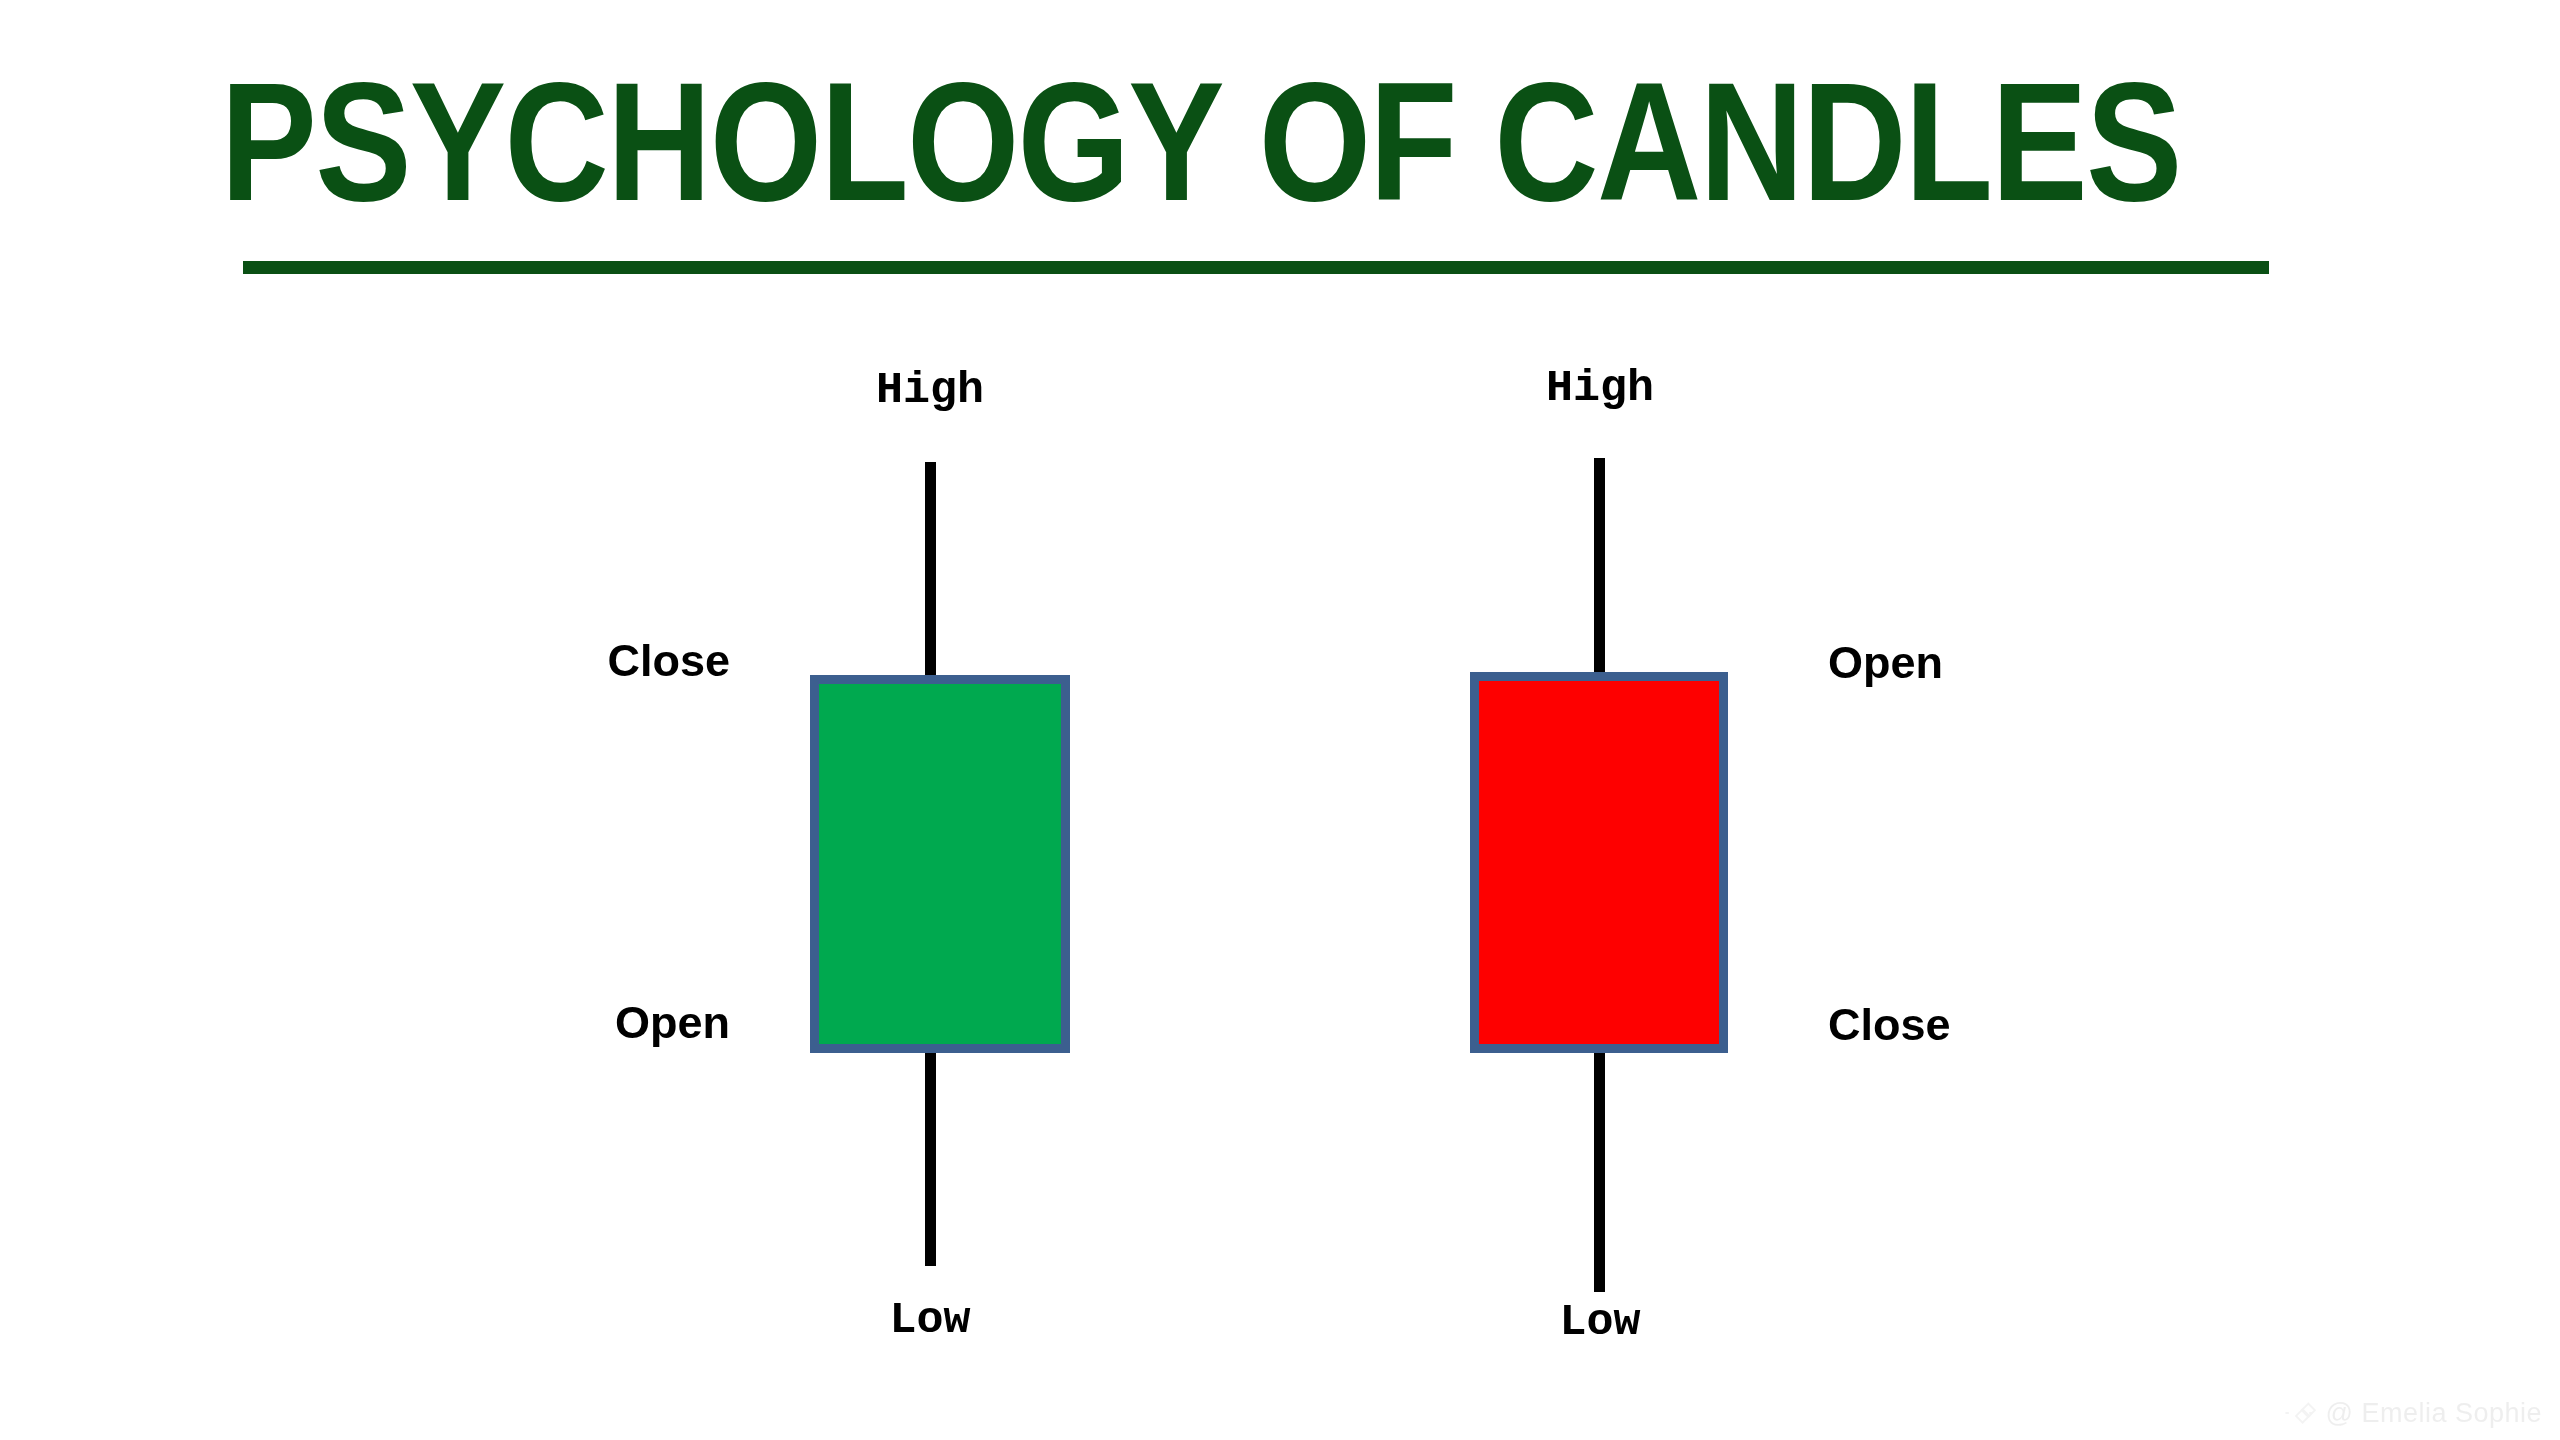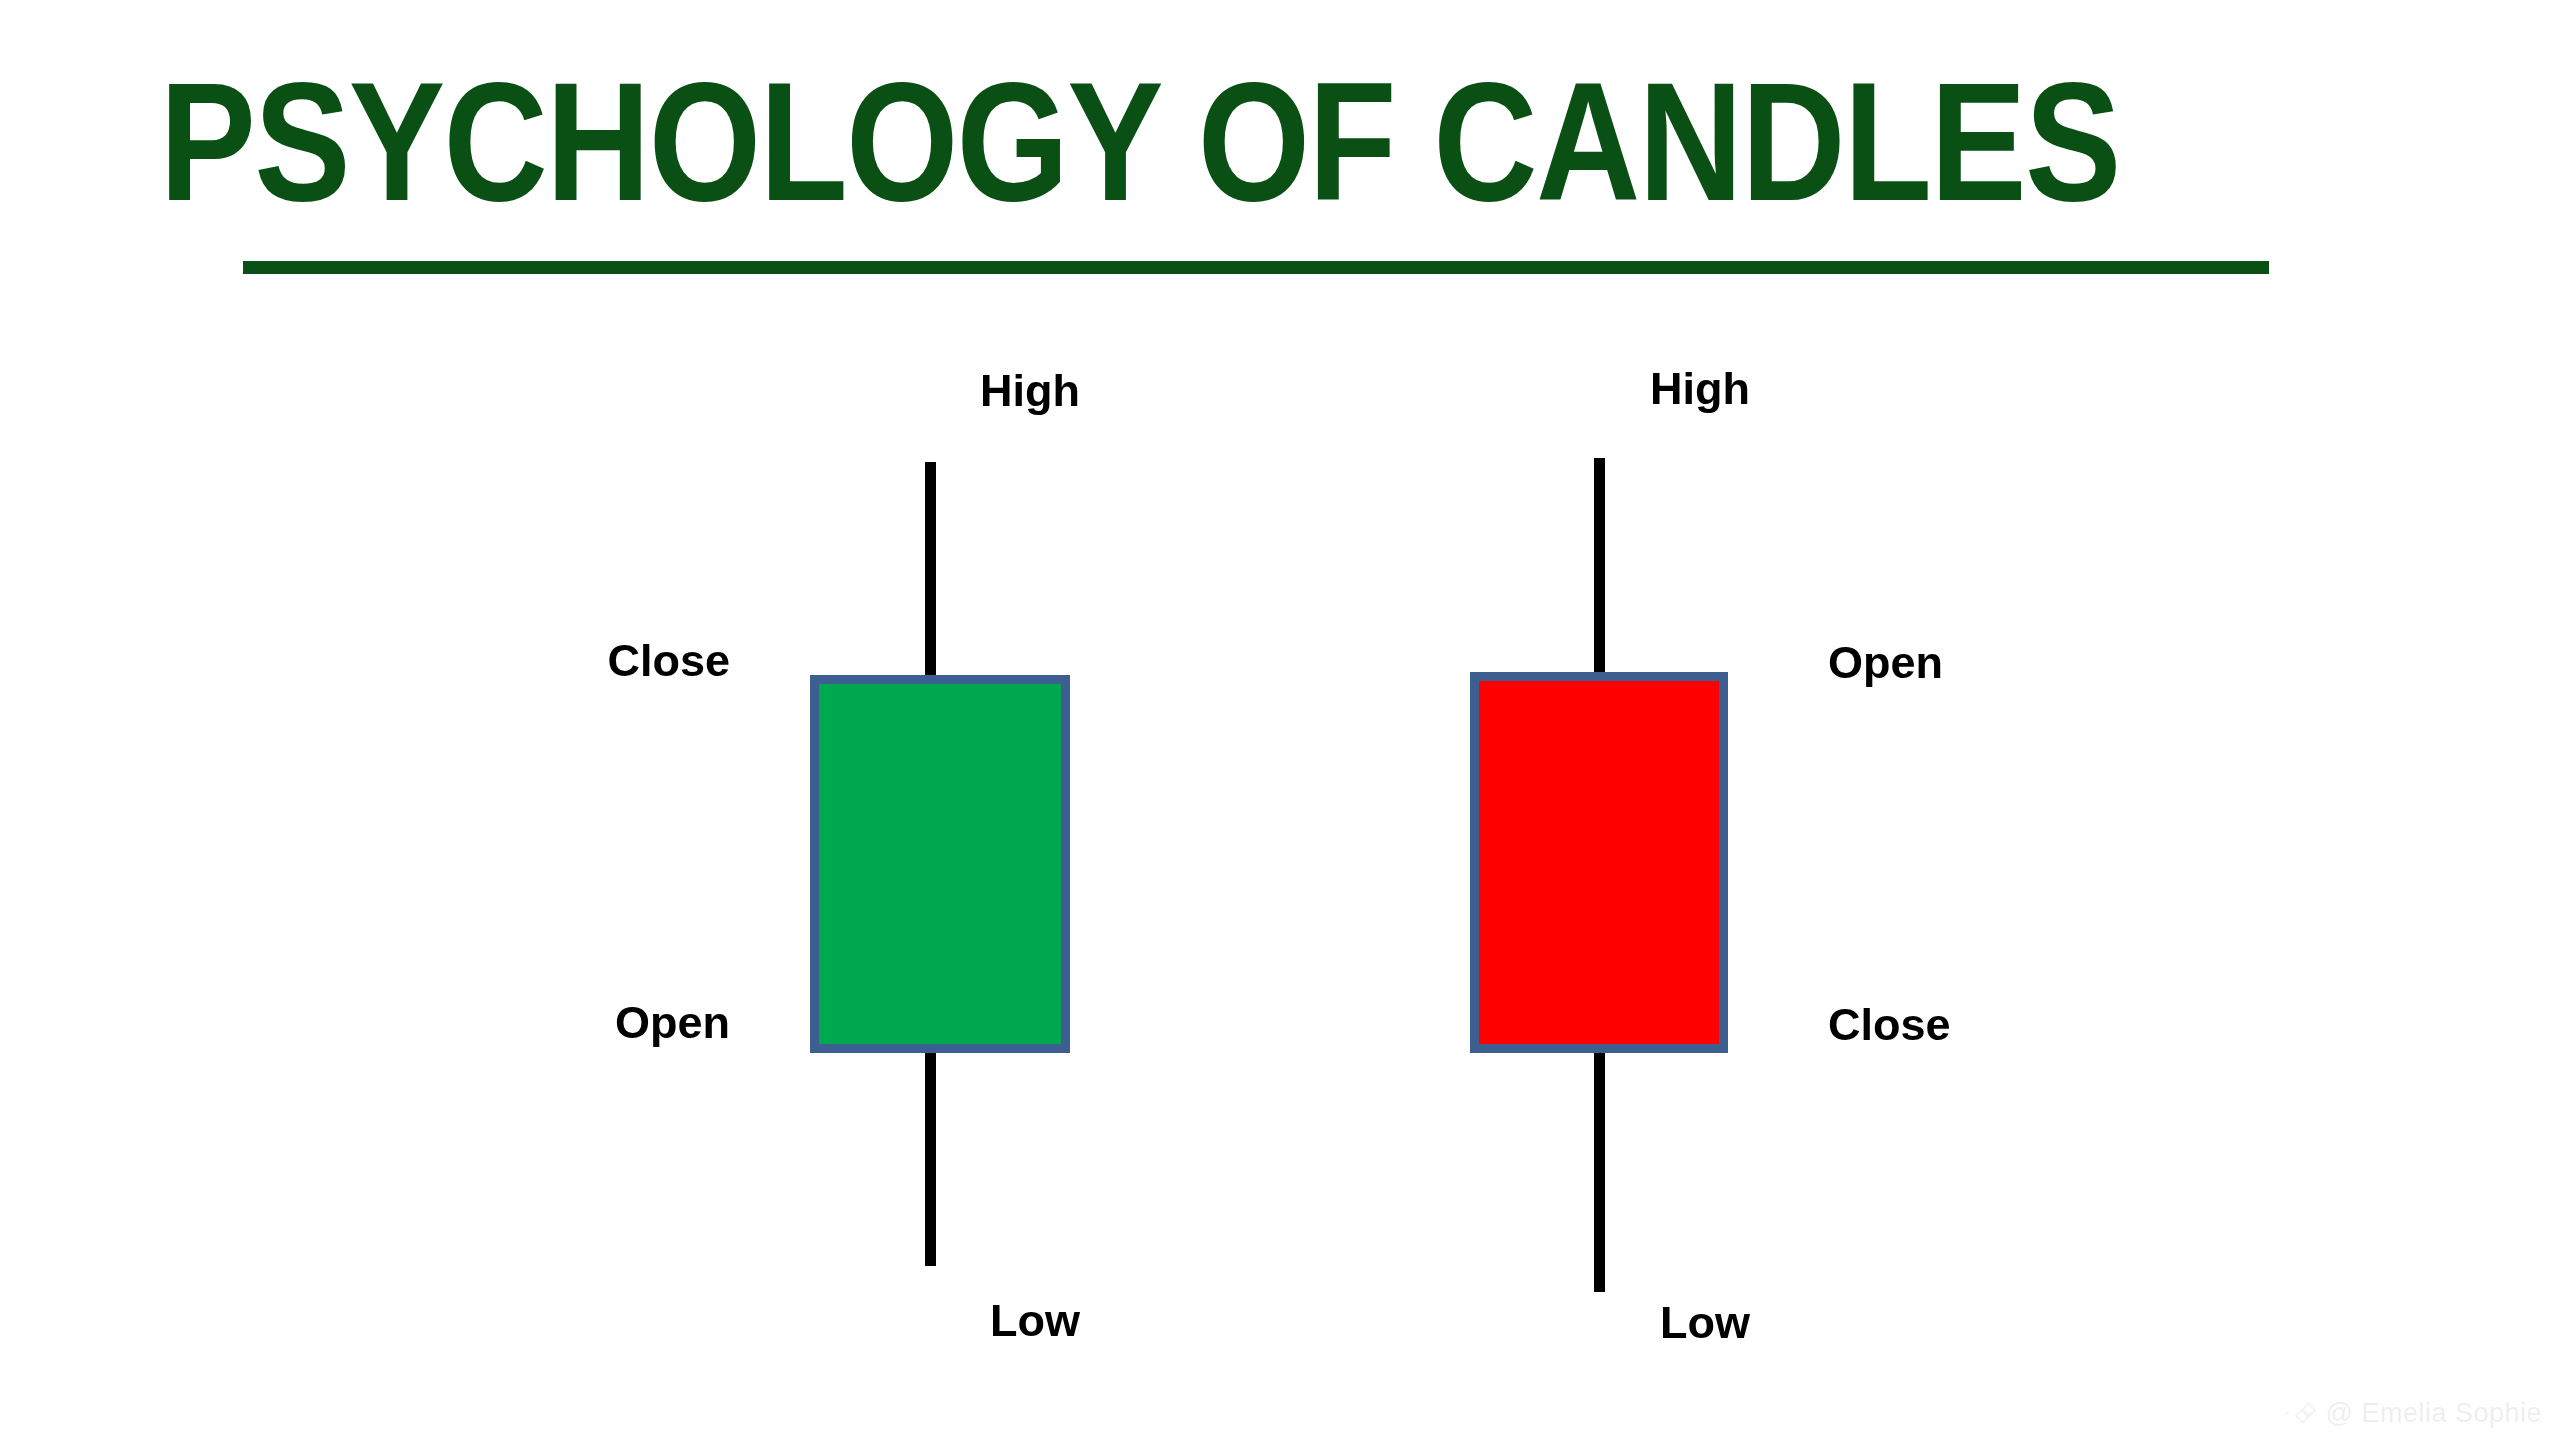--- a/index.html
+++ b/index.html
@@ -15,21 +15,21 @@
     position: relative;
     font-family: "Liberation Sans", sans-serif;
   }
 
   
   #title-block {
     position: absolute;
     left: 0;
     top: 58px;
     width: 2340px;
-    text-align: left;
+    text-align: right;
   }
 
   #title-text {
     display: inline-block;
     color: #0a5014;
     font-family: "Liberation Sans", sans-serif;
     font-weight: bold;
     font-size: 168px;
     line-height: 1.0;
     letter-spacing: -2px;
@@ -78,21 +78,21 @@
     color: #000000;
     font-family: "Liberation Sans", sans-serif;
     font-weight: bold;
     font-size: 45px;
     line-height: 1;
     white-space: nowrap;
   }
 
   .label.right-of { text-align: left; }
   .label.left-of  { text-align: right; }
-  .label.centered { text-align: right; }
+  .label.centered { text-align: center; font-family: Liberation Mono, monospace; }
 
   
   #candle-bullish .wick.upper  { left: 925px; top: 462px;  height: 216px; }
   #candle-bullish .wick.lower  { left: 925px; top: 1048px; height: 218px; }
   #candle-bullish .body        { left: 810px; top: 675px; width: 260px; height: 378px;
                                  background: #00a94f; }
 
   #label-bull-high  { left: 780px;  top: 368px;  width: 300px; }
   #label-bull-close { left: 400px;  top: 638px;  width: 330px; }
   #label-bull-open  { left: 400px;  top: 1000px; width: 330px; }

